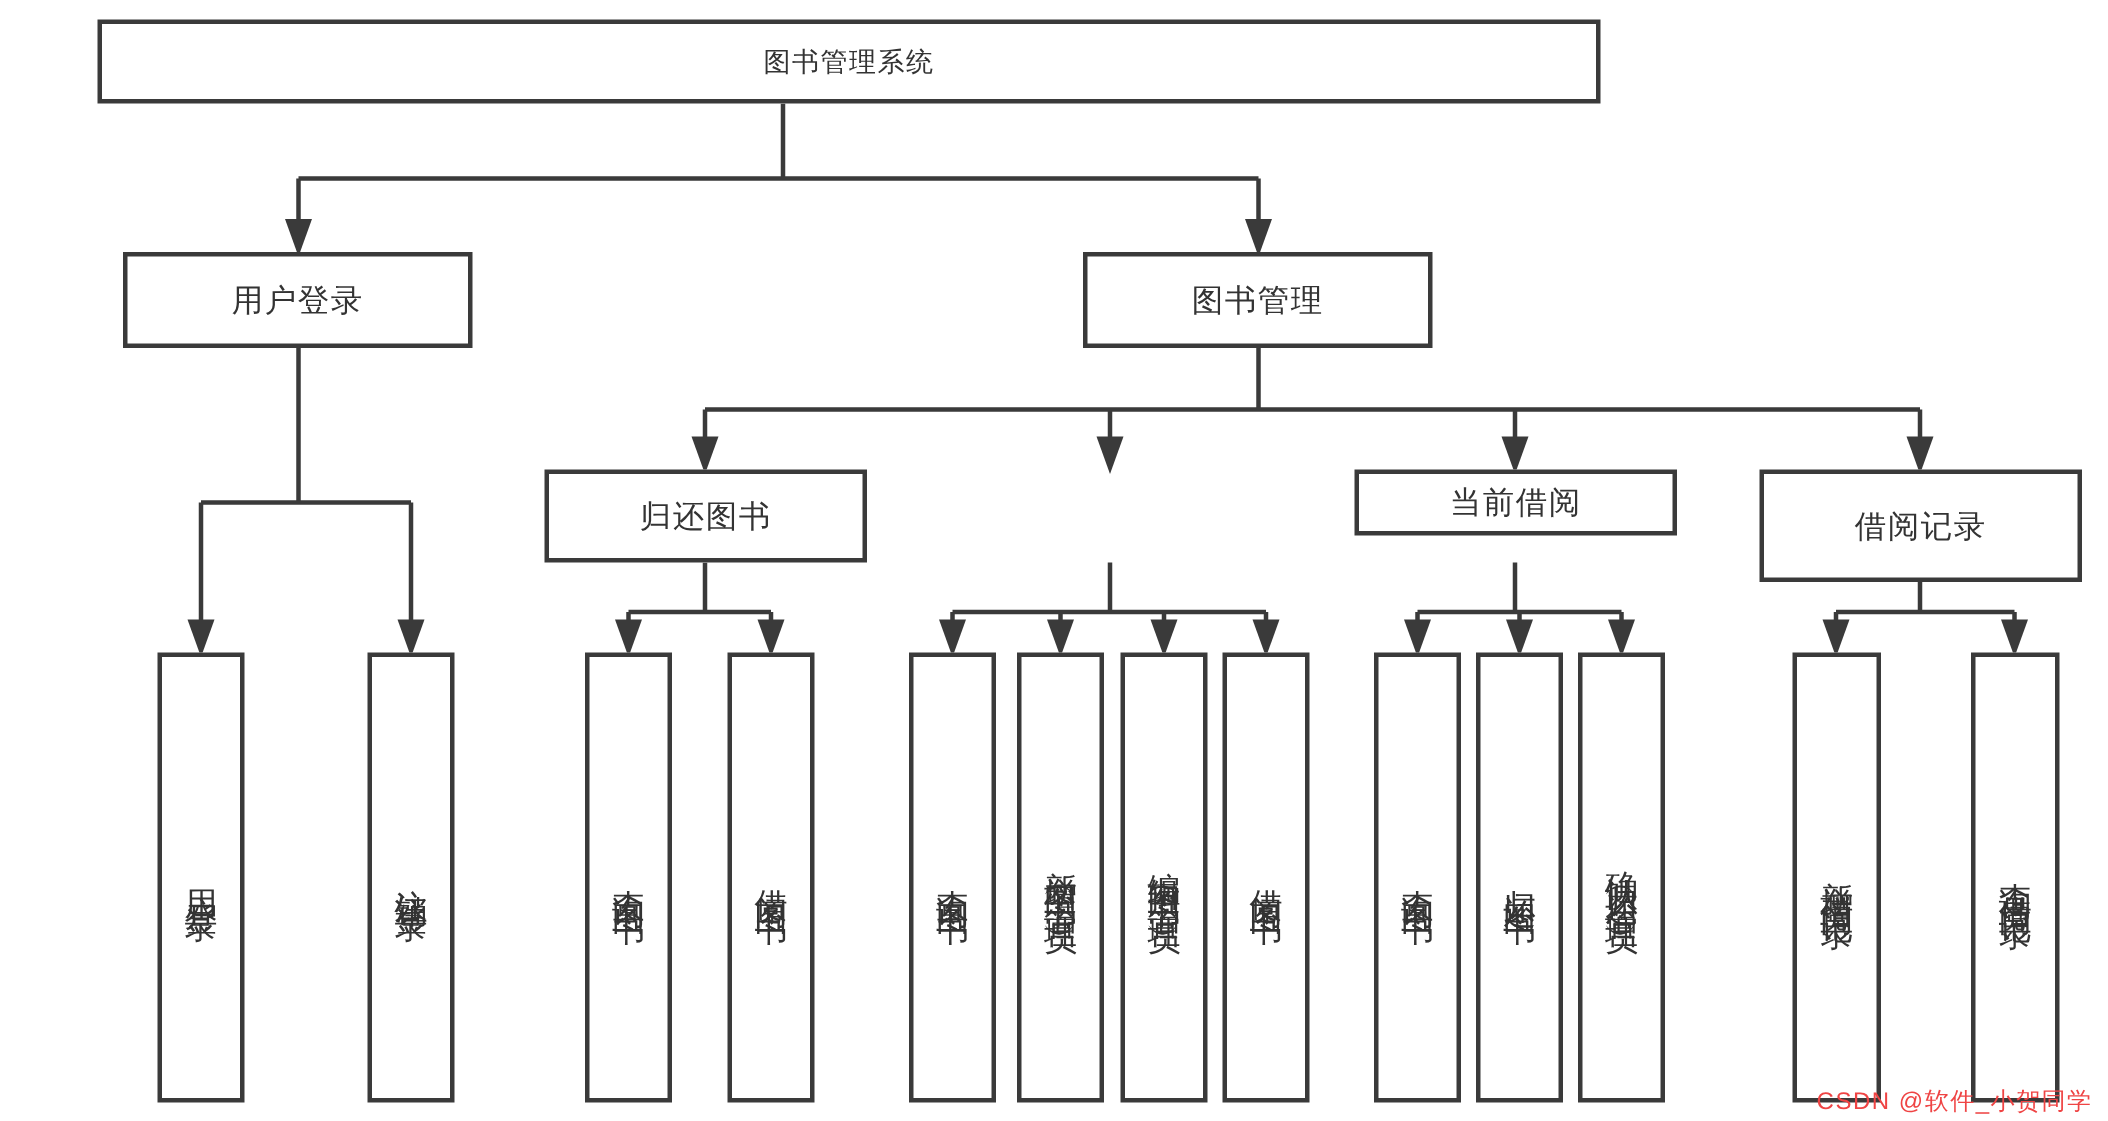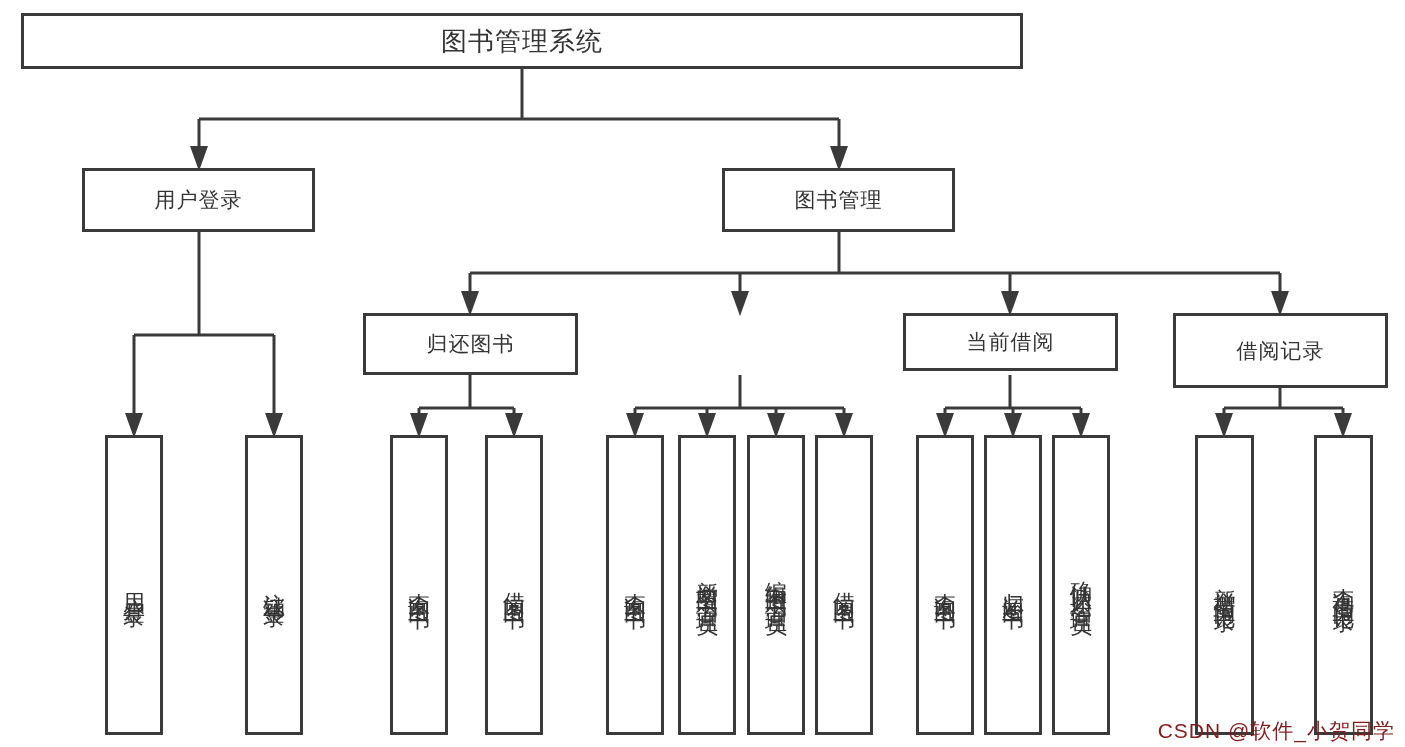--- a/index.html
+++ b/index.html
@@ -32,38 +32,39 @@
     align-items: center;
     justify-content: center;
     z-index: 2;
     color: #333333;
   }
   .node.h {
     font-size: 21px;
     letter-spacing: 1px;
   }
   .node.root {
-    font-size: 26px;
+    font-size: 18px;
+    margin-left: 44px;
   }
   .node.leaf {
     font-size: 22px;
   }
   .vtext {
     writing-mode: vertical-lr;
     text-orientation: mixed;
     letter-spacing: 5px;
     line-height: 1;
     white-space: nowrap;
   }
   .watermark {
     position: absolute;
     right: 10px;
     bottom: 2px;
-    font-size: 21px;
-    color: #7f1d1d;
+    font-size: 16px;
+    color: #ef4444;
     z-index: 3;
     letter-spacing: 1px;
     white-space: nowrap;
   }
 </style>
 </head>
 <body>
 
 <div class="canvas">
 
@@ -105,21 +106,21 @@
   <div class="node h" style="left:82px; top:168px; width:233px; height:64px;">
     <span>用户登录</span>
   </div>
   <div class="node h" style="left:722px; top:168px; width:233px; height:64px;">
     <span>图书管理</span>
   </div>
 
   <div class="node h" style="left:363px; top:313px; width:215px; height:62px;">
     <span>归还图书</span>
   </div>
-  <div class="node h" style="left:903px; top:313px; width:215px; height:58px;">
+  <div class="node h" style="left:903px; top:313px; width:215px; height:44px;">
     <span>当前借阅</span>
   </div>
   <div class="node h" style="left:1173px; top:313px; width:215px; height:75px;">
     <span>借阅记录</span>
   </div>
 
   <div class="node leaf" style="left:105px; top:435px; width:58px; height:300px;">
     <span class="vtext">用户登录</span>
   </div>
   <div class="node leaf" style="left:245px; top:435px; width:58px; height:300px;">

